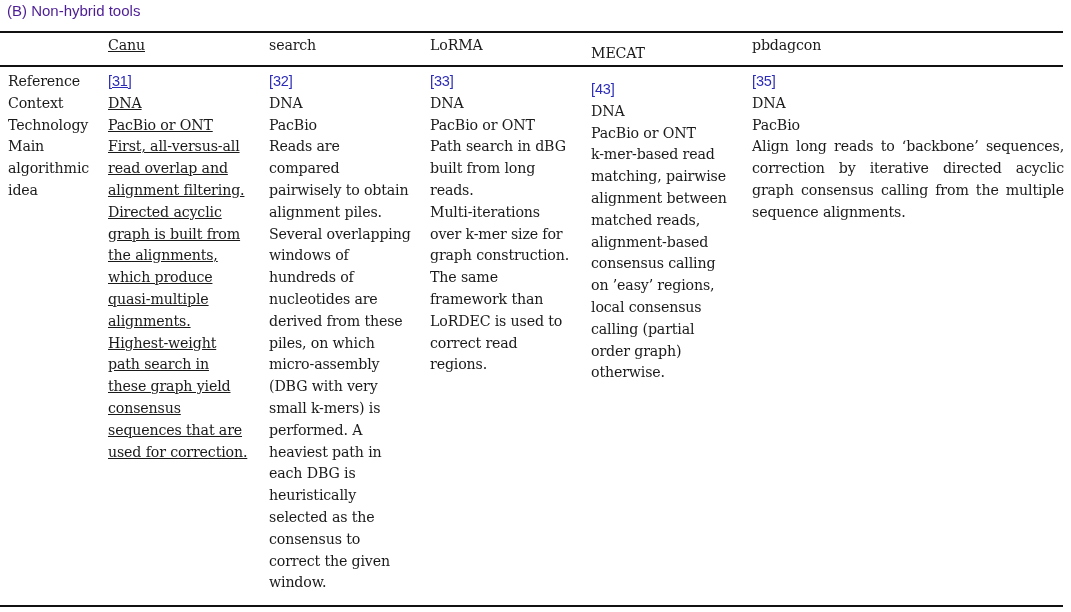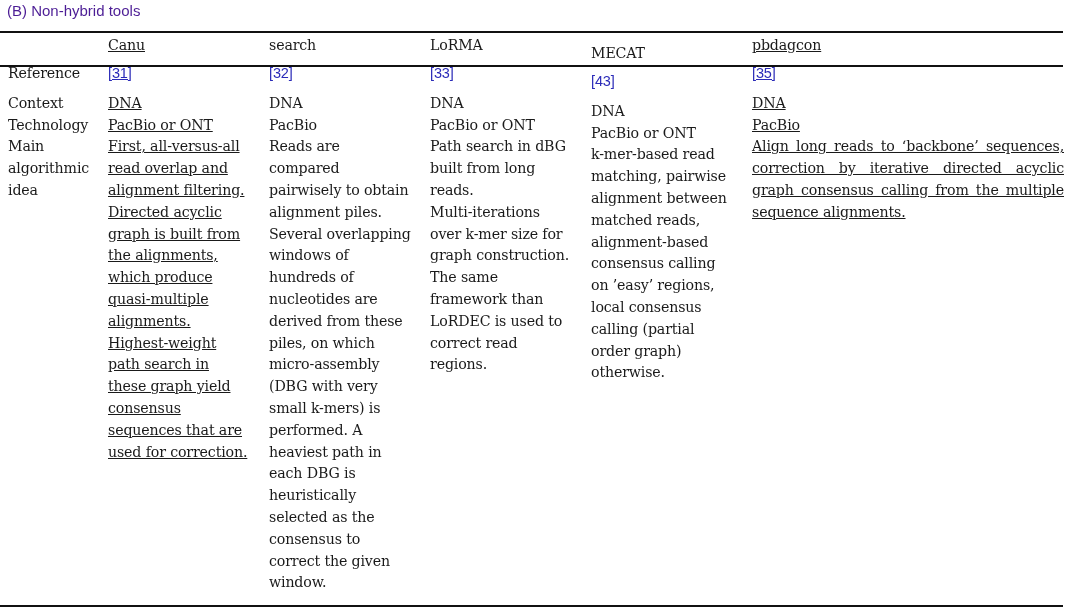--- a/index.html
+++ b/index.html
@@ -44,32 +44,32 @@
     }
     .hdr {
       top: 35px;
       font-family: "DejaVu Serif", "Liberation Serif", serif;
     }
     .col-label { left: 8px; width: 95px; }
     .col-1 { left: 108px; width: 156px; text-decoration: underline; }
     .col-2 { left: 269px; width: 156px; }
     .col-3 { left: 430px; width: 156px; }
     .col-4 { left: 591px; width: 156px; margin-top: 8px; }
-    .col-5 { left: 752px; width: 312px; text-decoration: underline; }
+    .col-5 { left: 752px; width: 312px; }
     .justify {
       white-space: normal;
       text-align: justify;
     }
     .ref {
       color: #2b2bb8;
       font-family: "Liberation Sans", "DejaVu Sans", sans-serif;
       font-size: 14.5px;
       cursor: pointer;
     }
-    .r0 { top: 63px; }
+    .r0 { top: 71px; }
     .r1 { top: 92.8px; }
     .r2 { top: 114.6px; }
     .r3 { top: 136.4px; }
   </style>
 </head>
 <body>
 
 <div class="caption">(B) Non-hybrid tools</div>
 
 <div class="rule top"></div>

